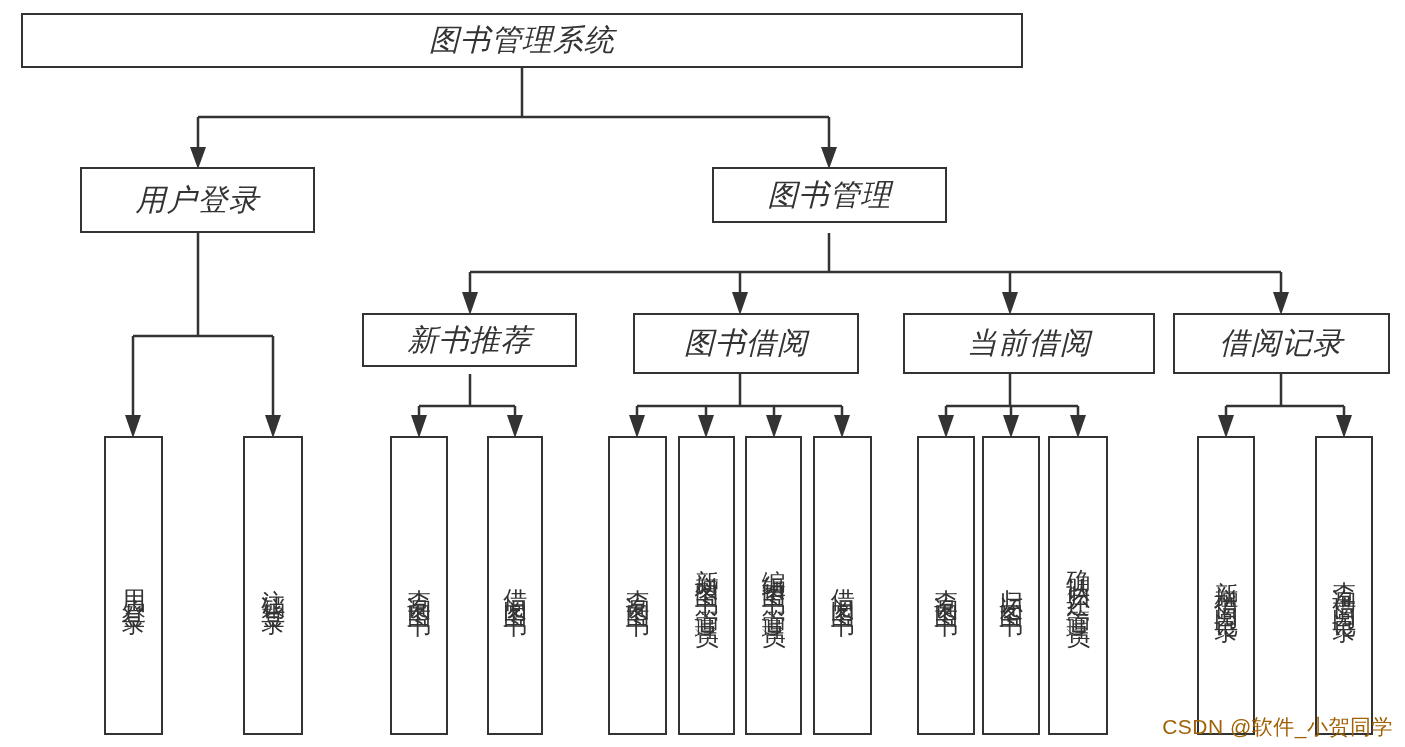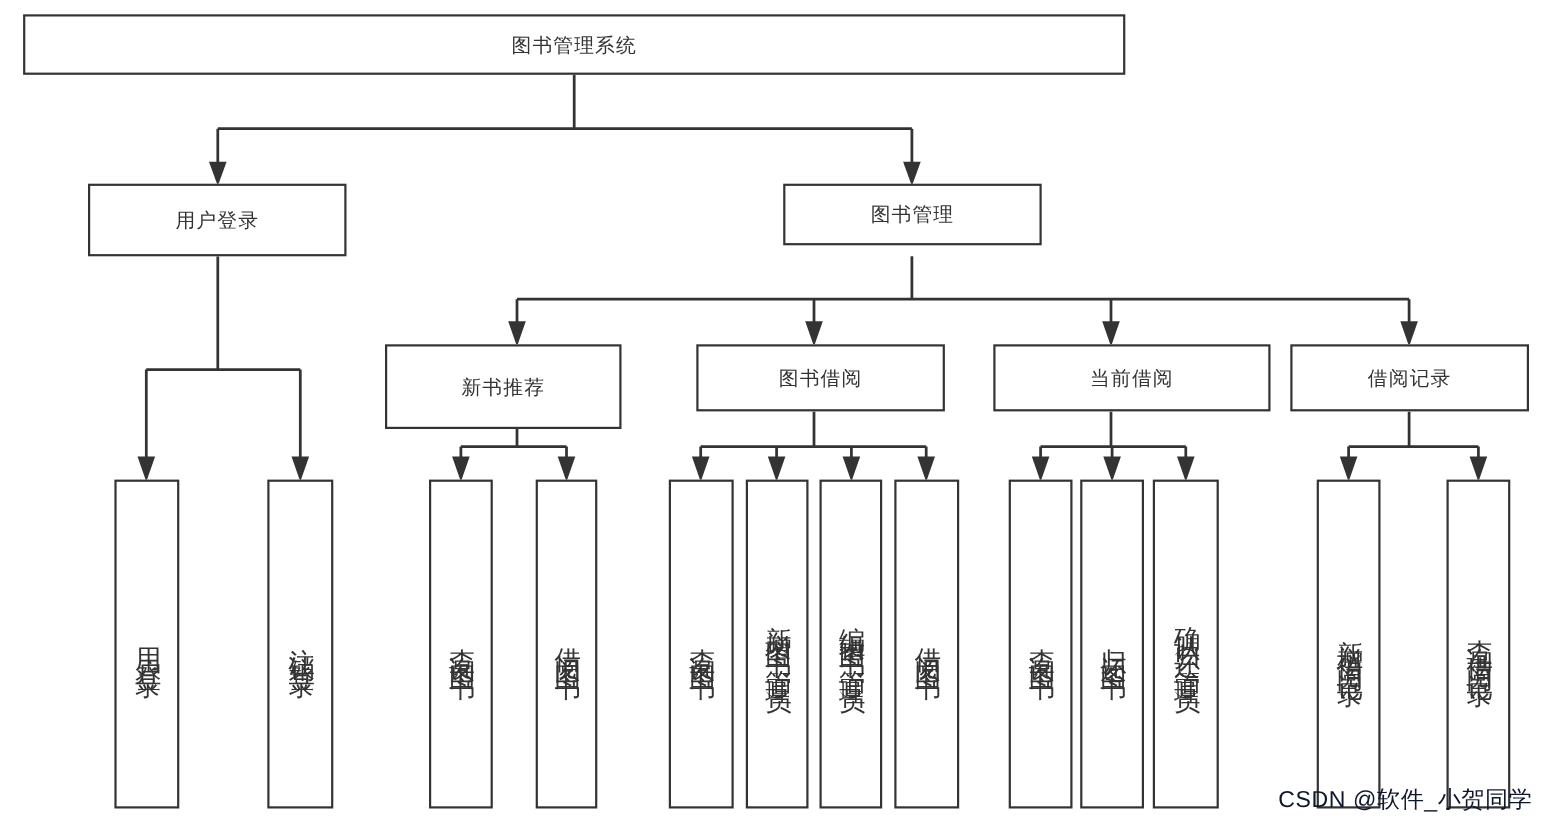--- a/index.html
+++ b/index.html
@@ -16,38 +16,39 @@
     box-sizing:border-box;
     background:#ffffff;
     border:2.5px solid #333333;
     color:#333333;
     display:flex;
     align-items:center;
     justify-content:center;
     z-index:2;
   }
   .node.h .lbl{
-    font-size:18px;
+    font-size:30px;
     letter-spacing:1px;
     white-space:nowrap;
+    font-style:italic;
   }
   .node.v .lbl{
     writing-mode:vertical-rl;
     text-orientation:mixed;
     font-size:24px;
     letter-spacing:8px;
     line-height:1.1;
   }
   #watermark{
     position:absolute;
     right:12px;
     bottom:6px;
     z-index:3;
     font-size:21px;
-    color:#0f172a;
+    color:#a16207;
     letter-spacing:0.5px;
     white-space:nowrap;
   }
 </style>
 </head>
 <body>
 
 <div id="canvas">
 
   <svg id="wires" width="1405" height="747" viewBox="0 0 1405 747">
@@ -94,21 +95,21 @@
     <span class="lbl">图书管理系统</span>
   </div>
 
   <div class="node h" style="left:80px;top:167px;width:235px;height:66px">
     <span class="lbl">用户登录</span>
   </div>
   <div class="node h" style="left:712px;top:167px;width:235px;height:56px">
     <span class="lbl">图书管理</span>
   </div>
 
-  <div class="node h" style="left:350px;top:313px;width:215px;height:77px">
+  <div class="node h" style="left:362px;top:313px;width:215px;height:54px">
     <span class="lbl">新书推荐</span>
   </div>
   <div class="node h" style="left:633px;top:313px;width:226px;height:61px">
     <span class="lbl">图书借阅</span>
   </div>
   <div class="node h" style="left:903px;top:313px;width:252px;height:61px">
     <span class="lbl">当前借阅</span>
   </div>
   <div class="node h" style="left:1173px;top:313px;width:217px;height:61px">
     <span class="lbl">借阅记录</span>

